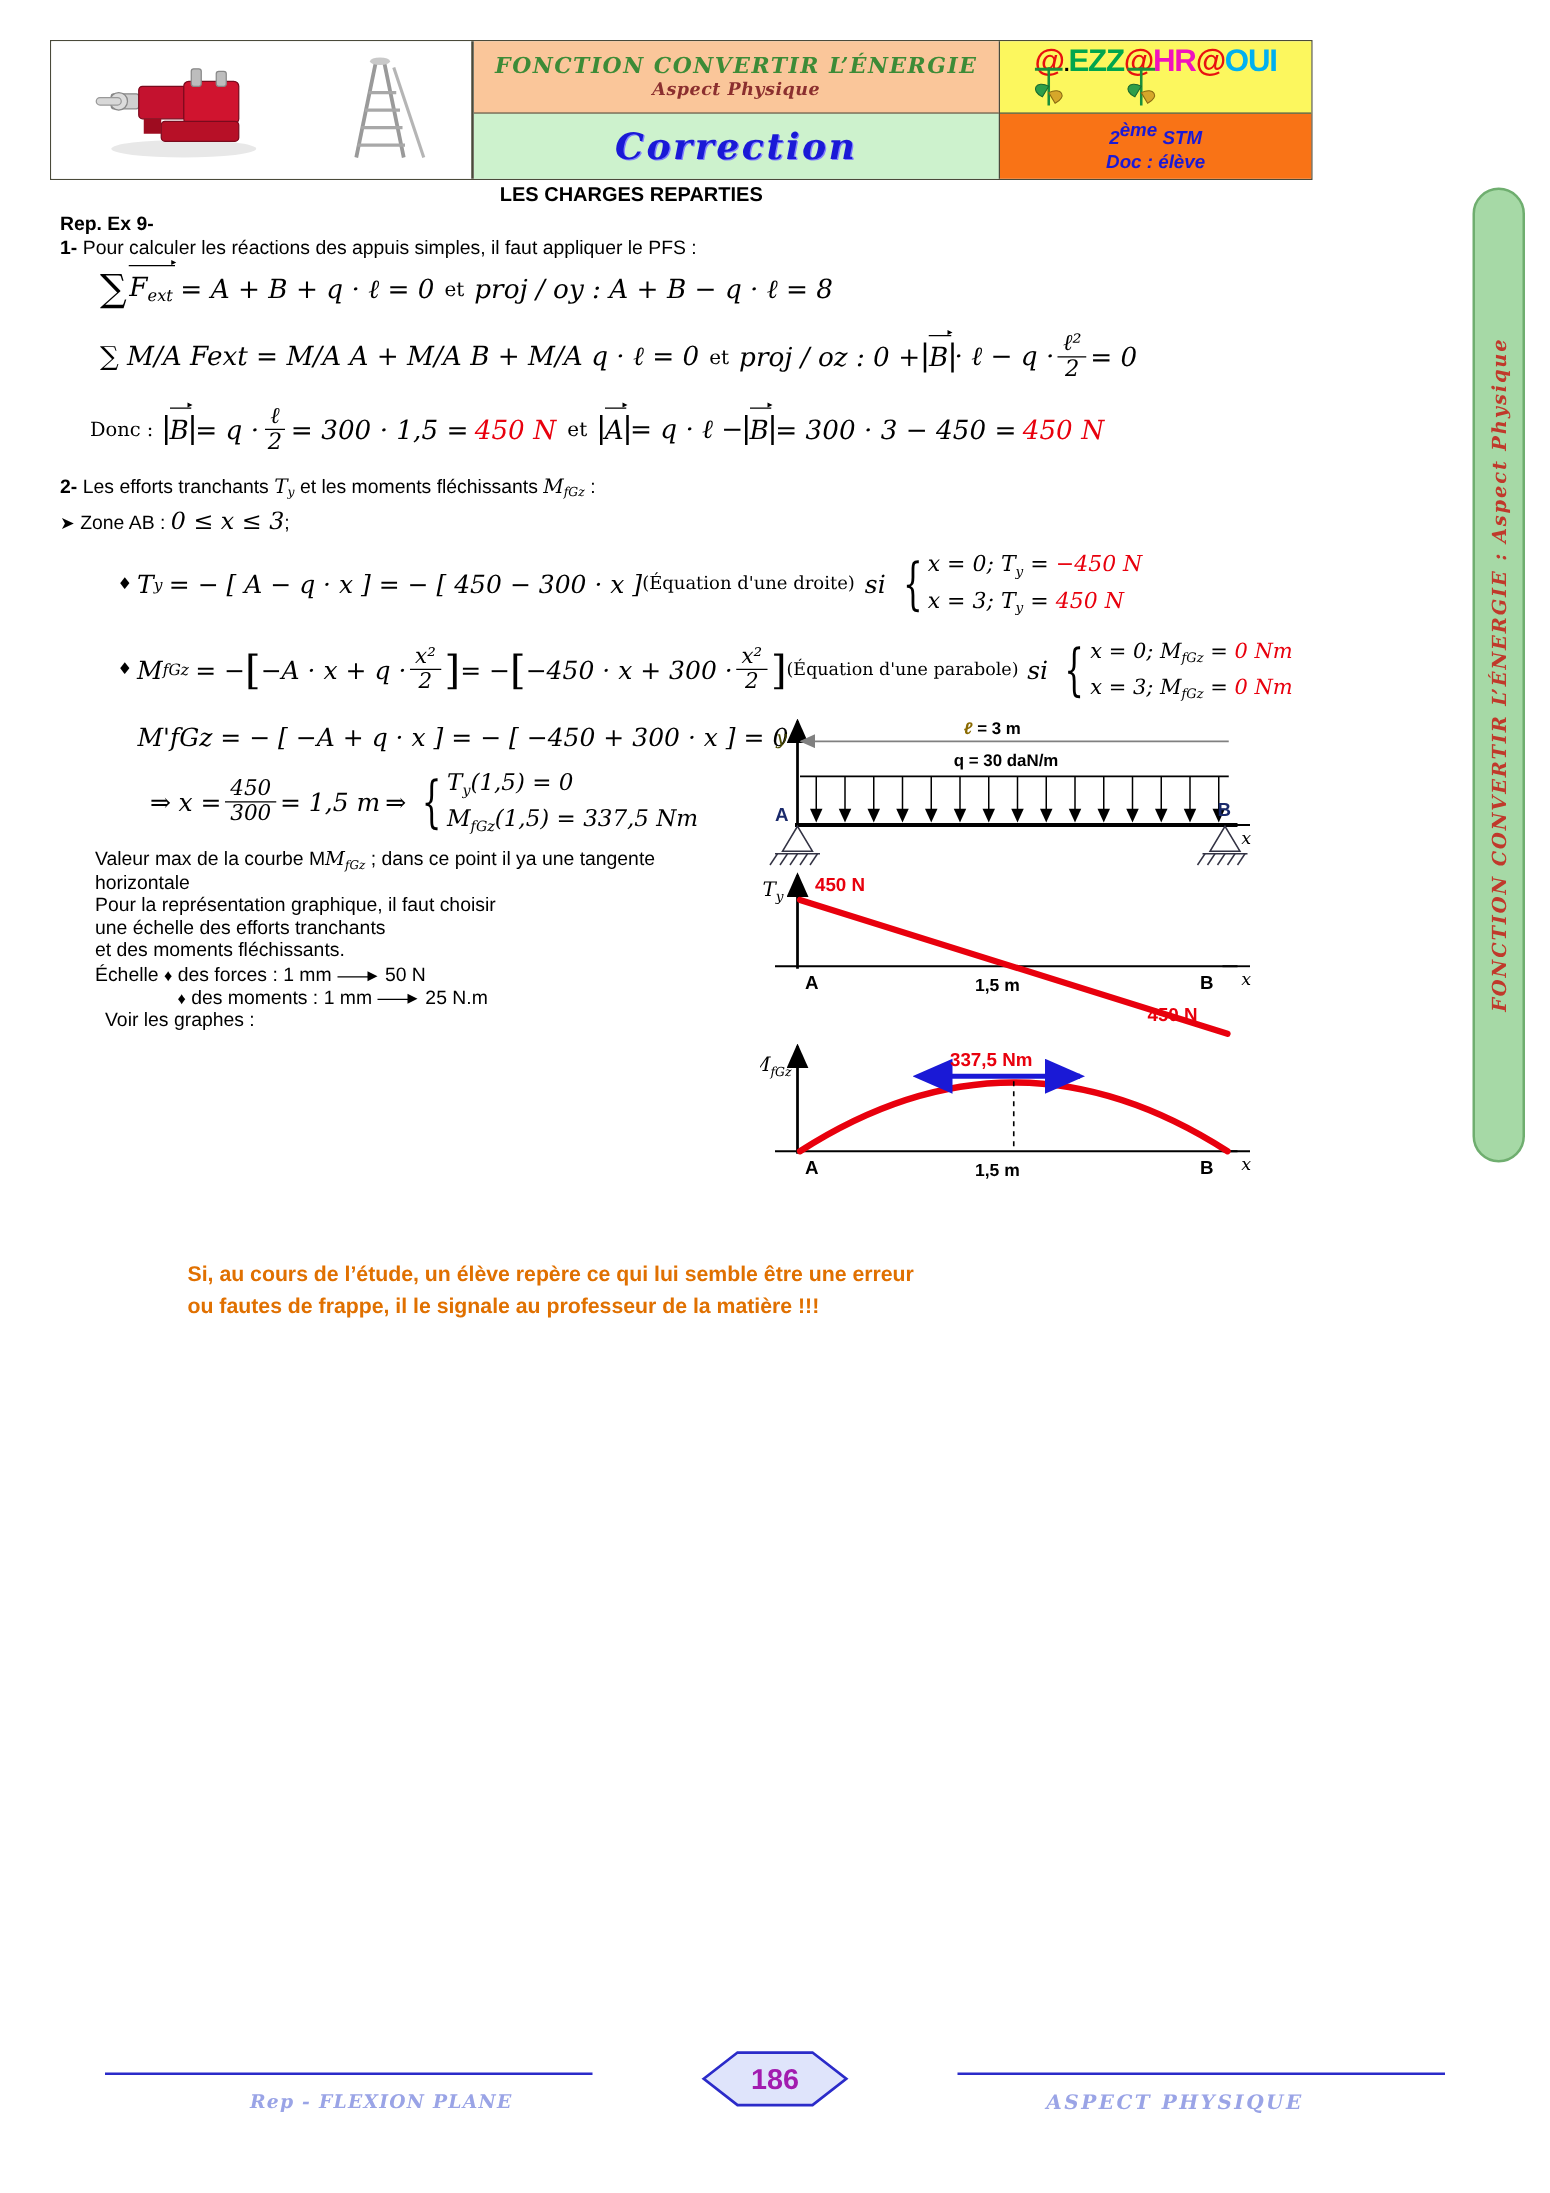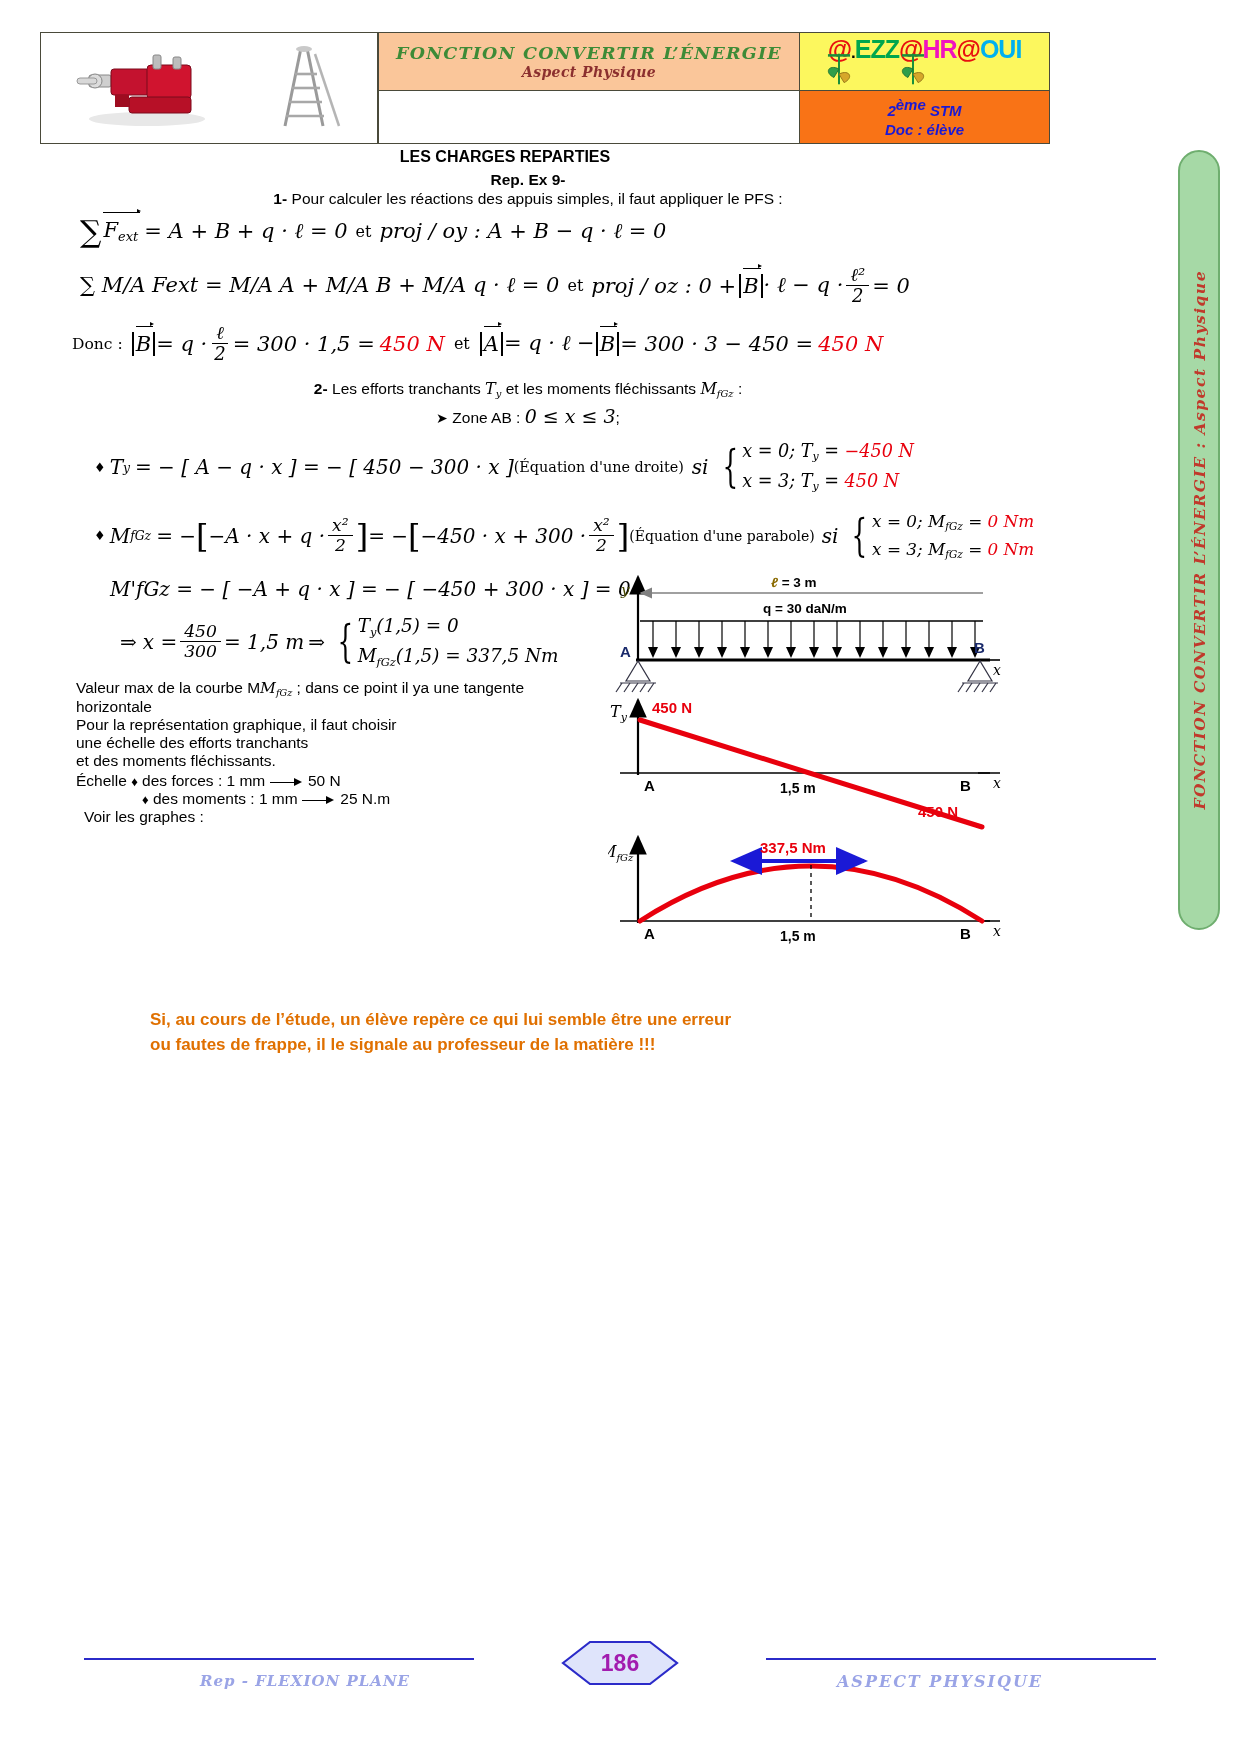--- a/index.html
+++ b/index.html
@@ -83,21 +83,21 @@
   }
 
   
   .doc-title {
     position:absolute; left:0; top:148px; width:1010px; text-align:center;
     font-weight:bold; font-size:16px; color:#000;
   }
   .content { position:absolute; left:48px; top:170px; width:960px; }
   .lbl { font-weight:bold; font-size:15.5px; }
   .ln { font-size:15.5px; color:#000; }
-  .row { margin:1px 0;text-align:center; }
+  .row { margin:1px 0; }
 
   
   .m { font-family:"DejaVu Serif", serif; font-style:italic; }
   .mu { font-family:"DejaVu Serif", serif; font-style:normal; }
   .red { color:#e8000d; }
   .sub { font-size:.62em; vertical-align:-.32em; font-style:italic; }
 
   .eq { font-family:"DejaVu Serif", serif; font-size:21px; font-style:italic;
         display:flex; align-items:center; white-space:nowrap; }
   .sigma { font-size:30px; font-style:normal; margin-right:2px; }
@@ -200,20 +200,23 @@
         <line x1="11" y1="74" x2="49" y2="74" stroke="#a8a8a8" stroke-width="2.6"></line>
         <ellipse cx="29" cy="7" rx="8" ry="3" fill="#c9c9c9"></ellipse>
       </svg>
     </div>
 
     <div class="hdr-mid">
       <div class="hdr-mid-top">
         <div class="hdr-title1">FONCTION  CONVERTIR  L’ÉNERGIE</div>
         <div class="hdr-title2">Aspect Physique</div>
       </div>
+      <div class="hdr-mid-bot">
+        <div class="hdr-correction">Correction</div>
+      </div>
     </div>
 
     <div class="hdr-right">
       <div class="hdr-logo">
         <div class="logo-text">
           <span class="lg-at">@</span><span class="lg-dot">.</span><span class="lg-ezz">EZZ</span><span class="lg-at">@</span><span class="lg-hr">HR</span><span class="lg-at">@</span><span class="lg-oui">OUI</span>
         </div>
         <svg class="flower f1" viewBox="0 0 40 40">
           <line x1="20" y1="2" x2="20" y2="38" stroke="#1a8f3c" stroke-width="2.4"></line>
           <line x1="7" y1="4" x2="33" y2="4" stroke="#1a8f3c" stroke-width="3"></line>
@@ -249,21 +252,21 @@
     <div class="row">
       <span class="lbl">1-</span>
       <span class="ln">Pour calculer les réactions des appuis simples, il faut appliquer le PFS :</span>
     </div>
 
     <div class="eq" style="margin:6px 0 0 32px;">
       <span class="sigma">∑</span>
       <span class="vec" style="margin-right:6px;"><span>F</span><span class="sub">ext</span></span>
       <span>= A + B + q · ℓ = 0</span>
       <span class="mu" style="margin:0 8px;font-size:.76em;">et</span>
-      <span>proj / oy : A + B − q · ℓ = 0</span>
+      <span>proj / oy : A + B − q · ℓ = 8</span>
     </div>
 
     <div class="eq" style="margin:16px 0 0 32px;">
       <span>∑ M/A Fext = M/A A + M/A B + M/A q · ℓ = 0</span>
       <span class="mu" style="margin:0 8px;font-size:.76em;">et</span>
       <span>proj / oz : 0 +</span>
       <span class="norm" style="margin-left:3px;"><span class="vec">B</span></span>
       <span>· ℓ − q ·</span>
       <span class="frac">
         <span class="num">ℓ²</span>

